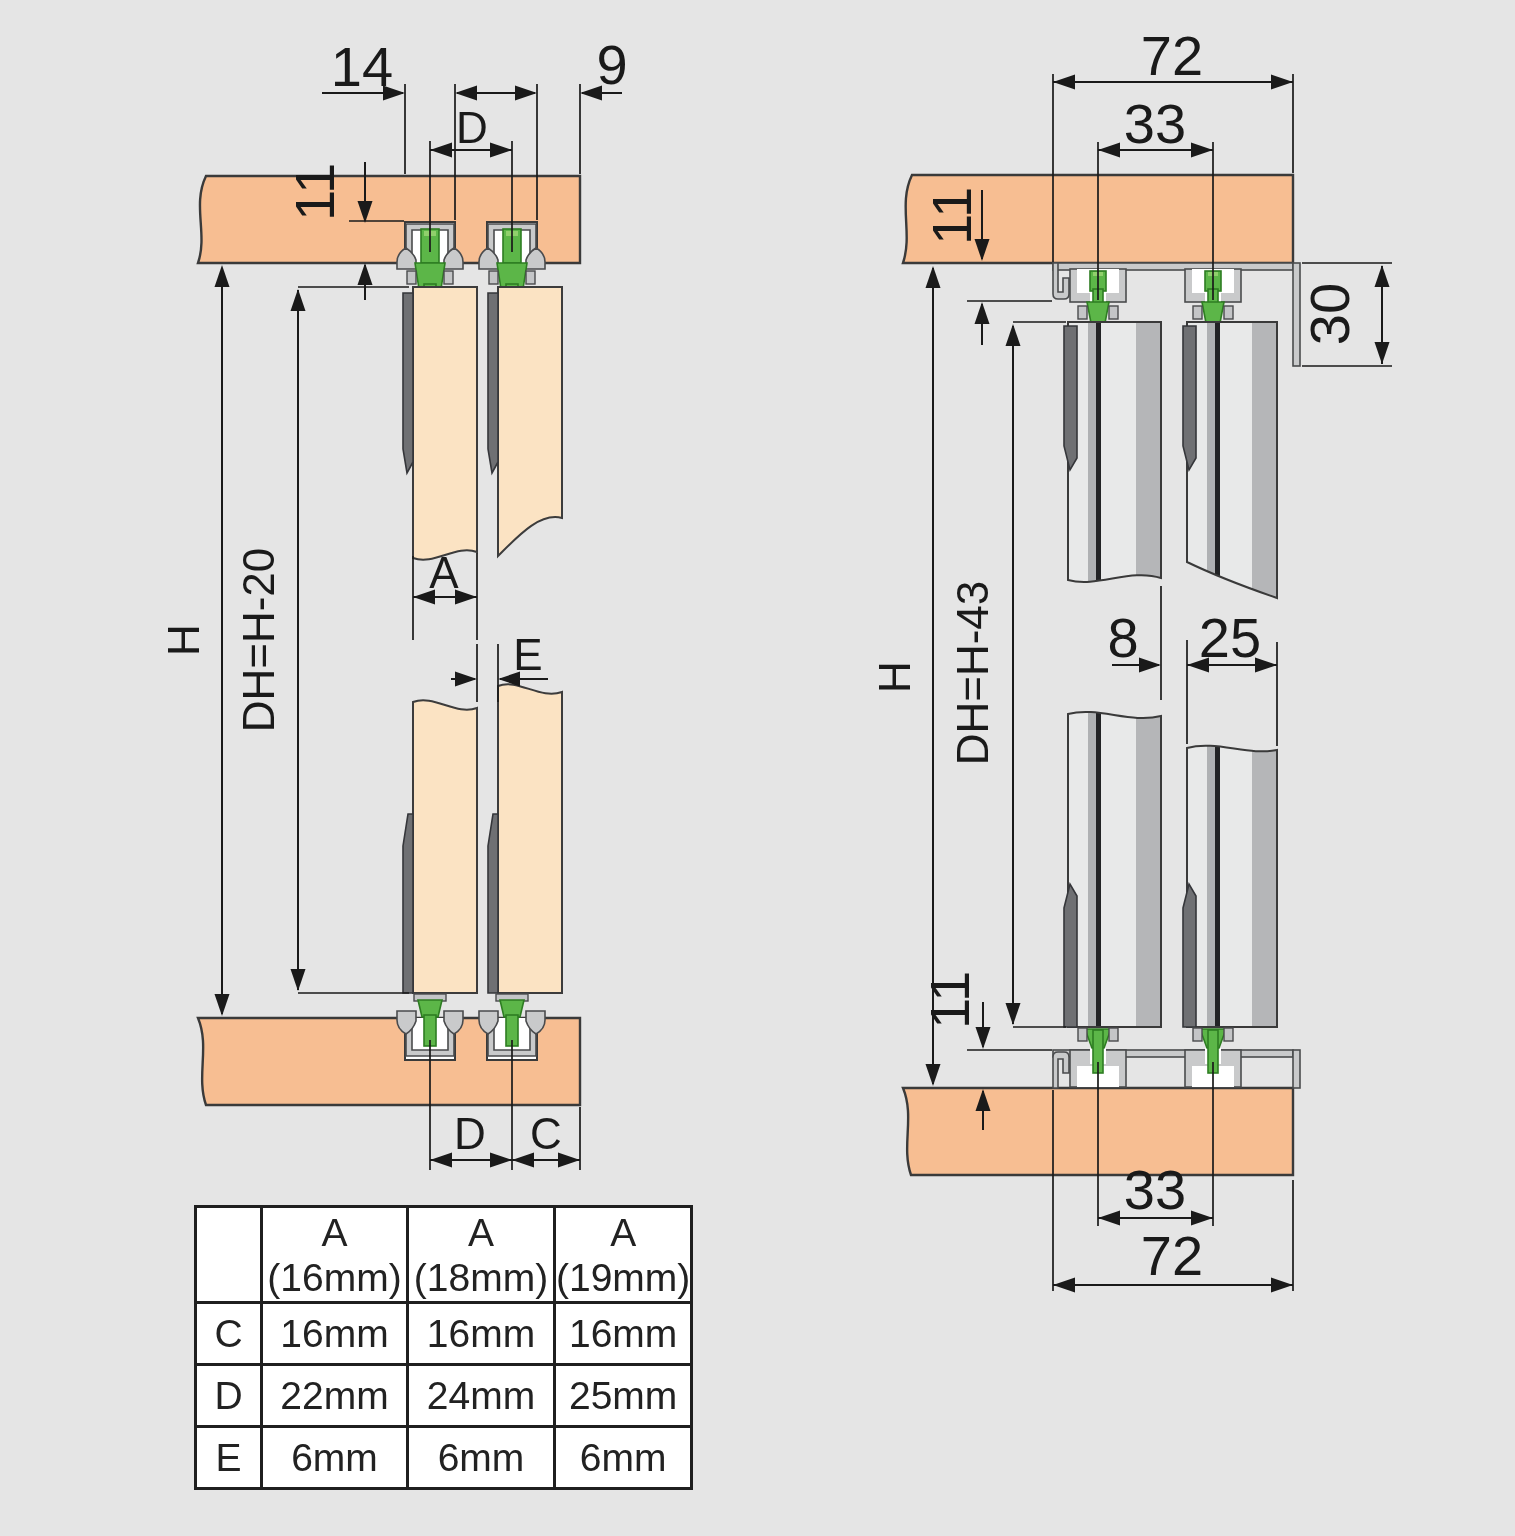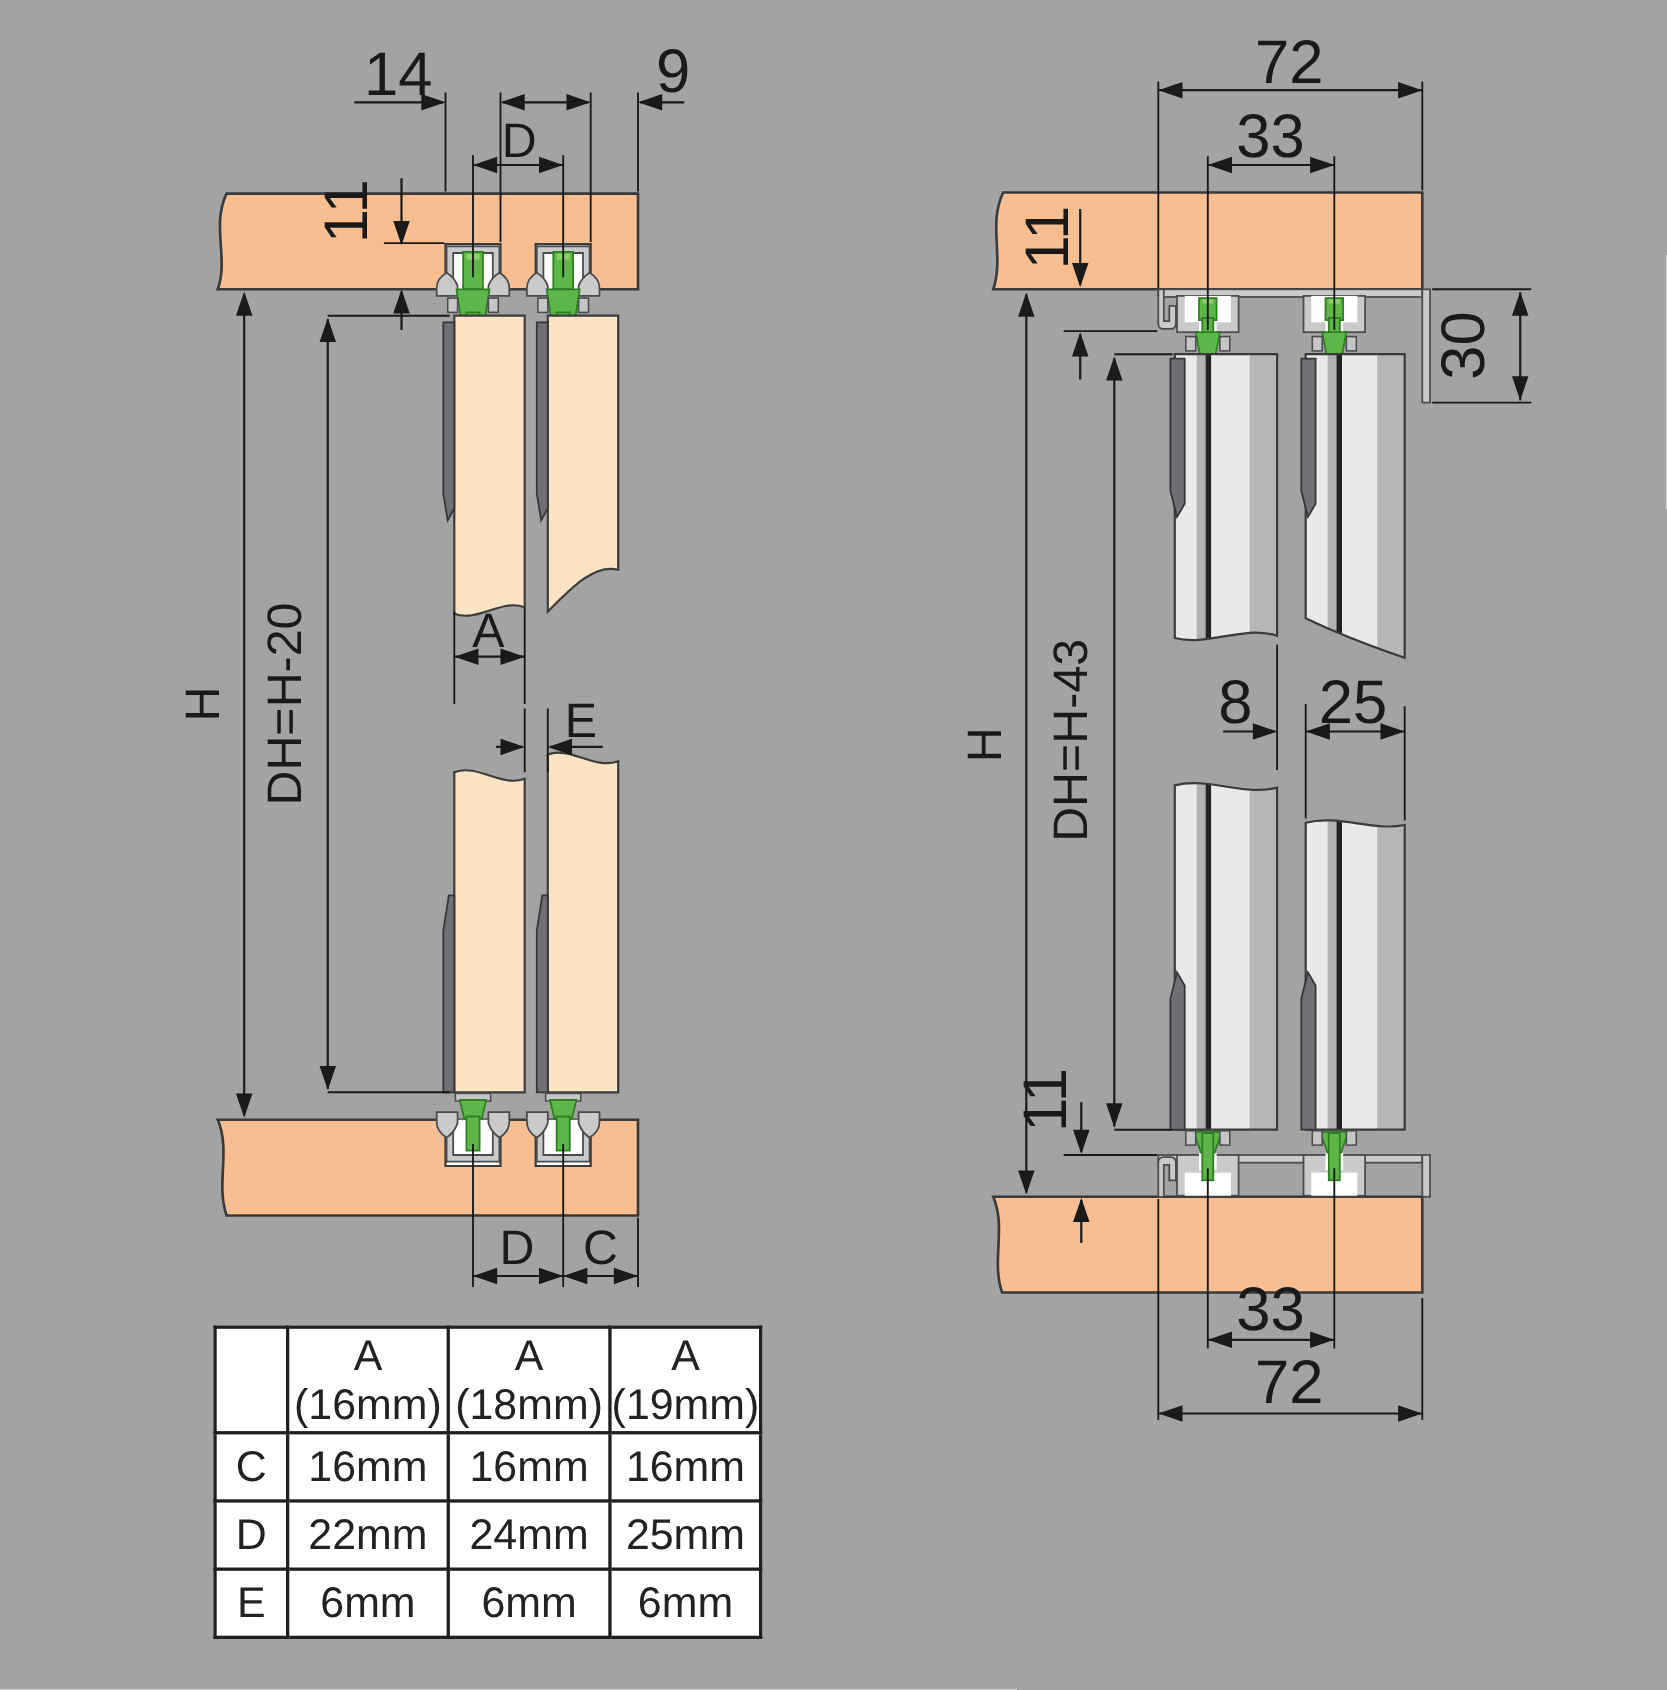--- a/index.html
+++ b/index.html
@@ -1,16 +1,16 @@
 <!DOCTYPE html>
 <html><head>
 <meta charset="utf-8">
 <style>
   html,body{margin:0;padding:0;background:#fff;}
-  .page{position:relative;width:1515px;height:1536px;background:#a3a3a3;overflow:hidden;
+  .page{position:relative;width:1515px;height:1536px;background:#e5e5e5;overflow:hidden;
         font-family:"Liberation Sans",sans-serif;}
   .page svg{position:absolute;left:0;top:0;}
 
   
   .wood{fill:#F7BE92;stroke:#3a3a3a;stroke-width:2.4;}
   .doorw{fill:#FBE3C3;stroke:#3c3c3c;stroke-width:2;}
   .gray{fill:#C9CACB;stroke:#4a4b4d;stroke-width:1.6;}
   .white{fill:#ffffff;}
   .whiteS{fill:#ffffff;stroke:#3a3a3a;stroke-width:2;}
   .green{fill:#5CB648;stroke:#2E7D22;stroke-width:1.6;}

